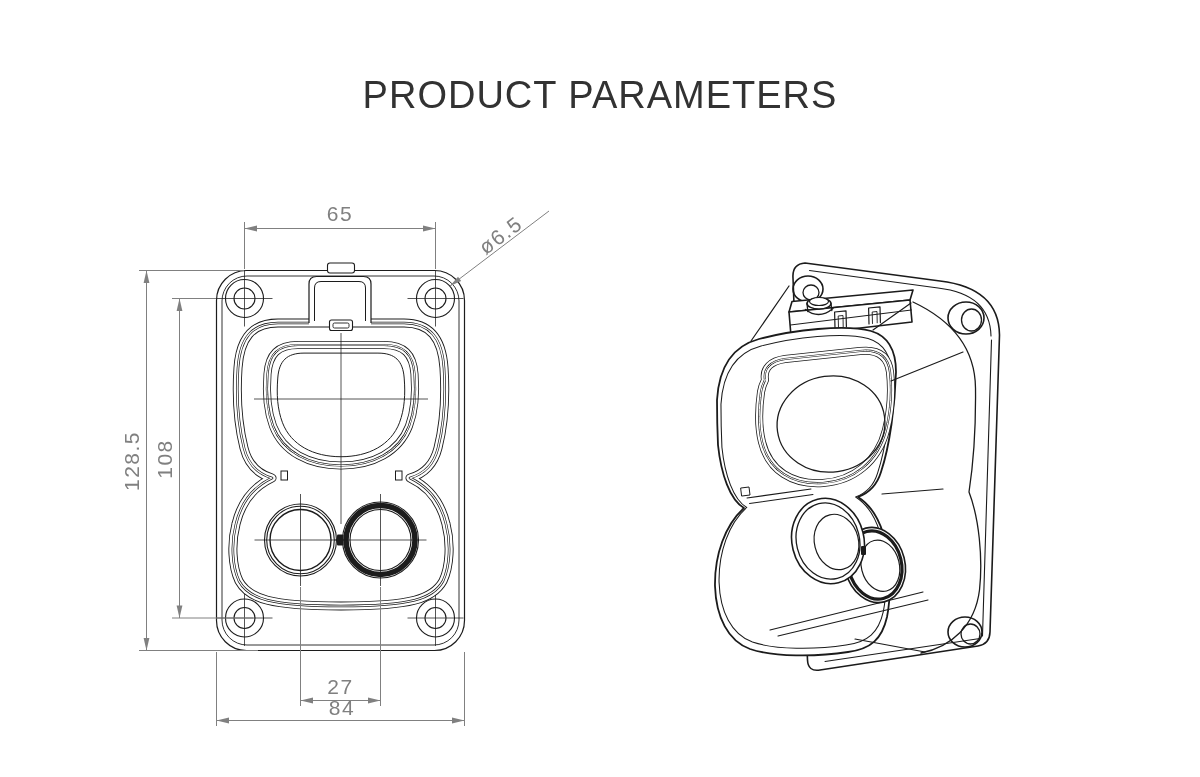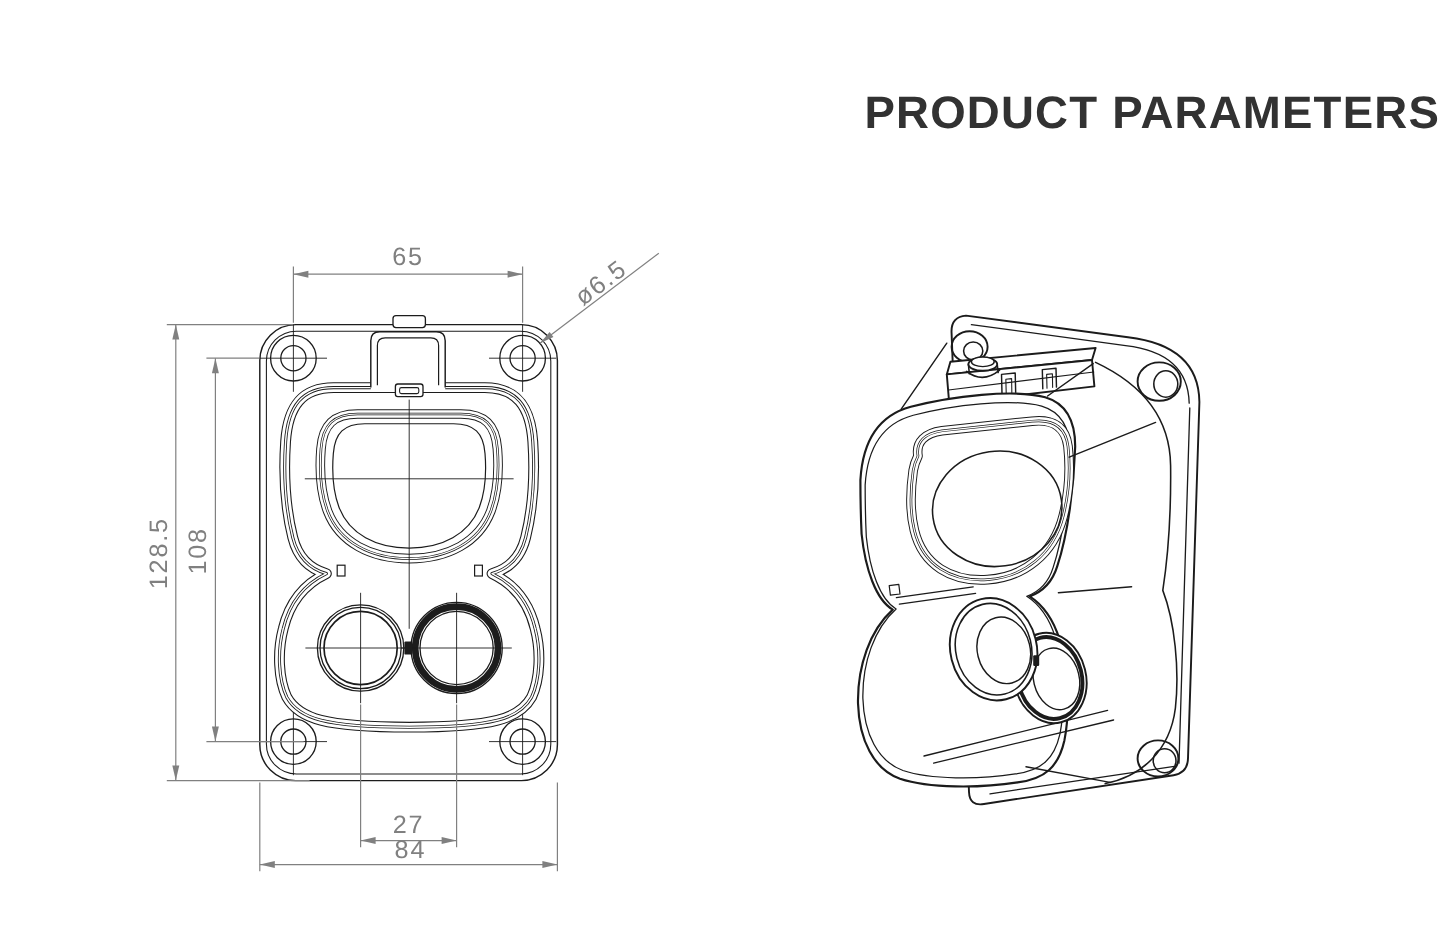--- a/index.html
+++ b/index.html
@@ -1,19 +1,19 @@
 <!DOCTYPE html>
 <html><head>
 <meta charset="utf-8">
 <style>
   html,body{margin:0;padding:0;background:#fff;}
   .page{position:relative;width:1200px;height:777px;background:#fff;overflow:hidden;
         font-family:"Liberation Sans",sans-serif;}
-  .title{position:absolute;left:0;top:74px;width:100%;text-align:right;
-         font-size:38px;font-weight:700;letter-spacing:1px;color:#323232;}
+  .title{position:absolute;left:0;top:74px;width:100%;text-align:center;
+         font-size:38px;font-weight:400;letter-spacing:1px;color:#323232;}
   .view{position:absolute;}
   #front-view{left:118px;top:190px;}
   #iso-view{left:685px;top:240px;}
   svg text{font-family:"Liberation Sans",sans-serif;}
   .dimtxt{font-size:21px;fill:#808080;letter-spacing:1.5px;}
 </style>
 </head>
 <body>
 
 <div class="page">

